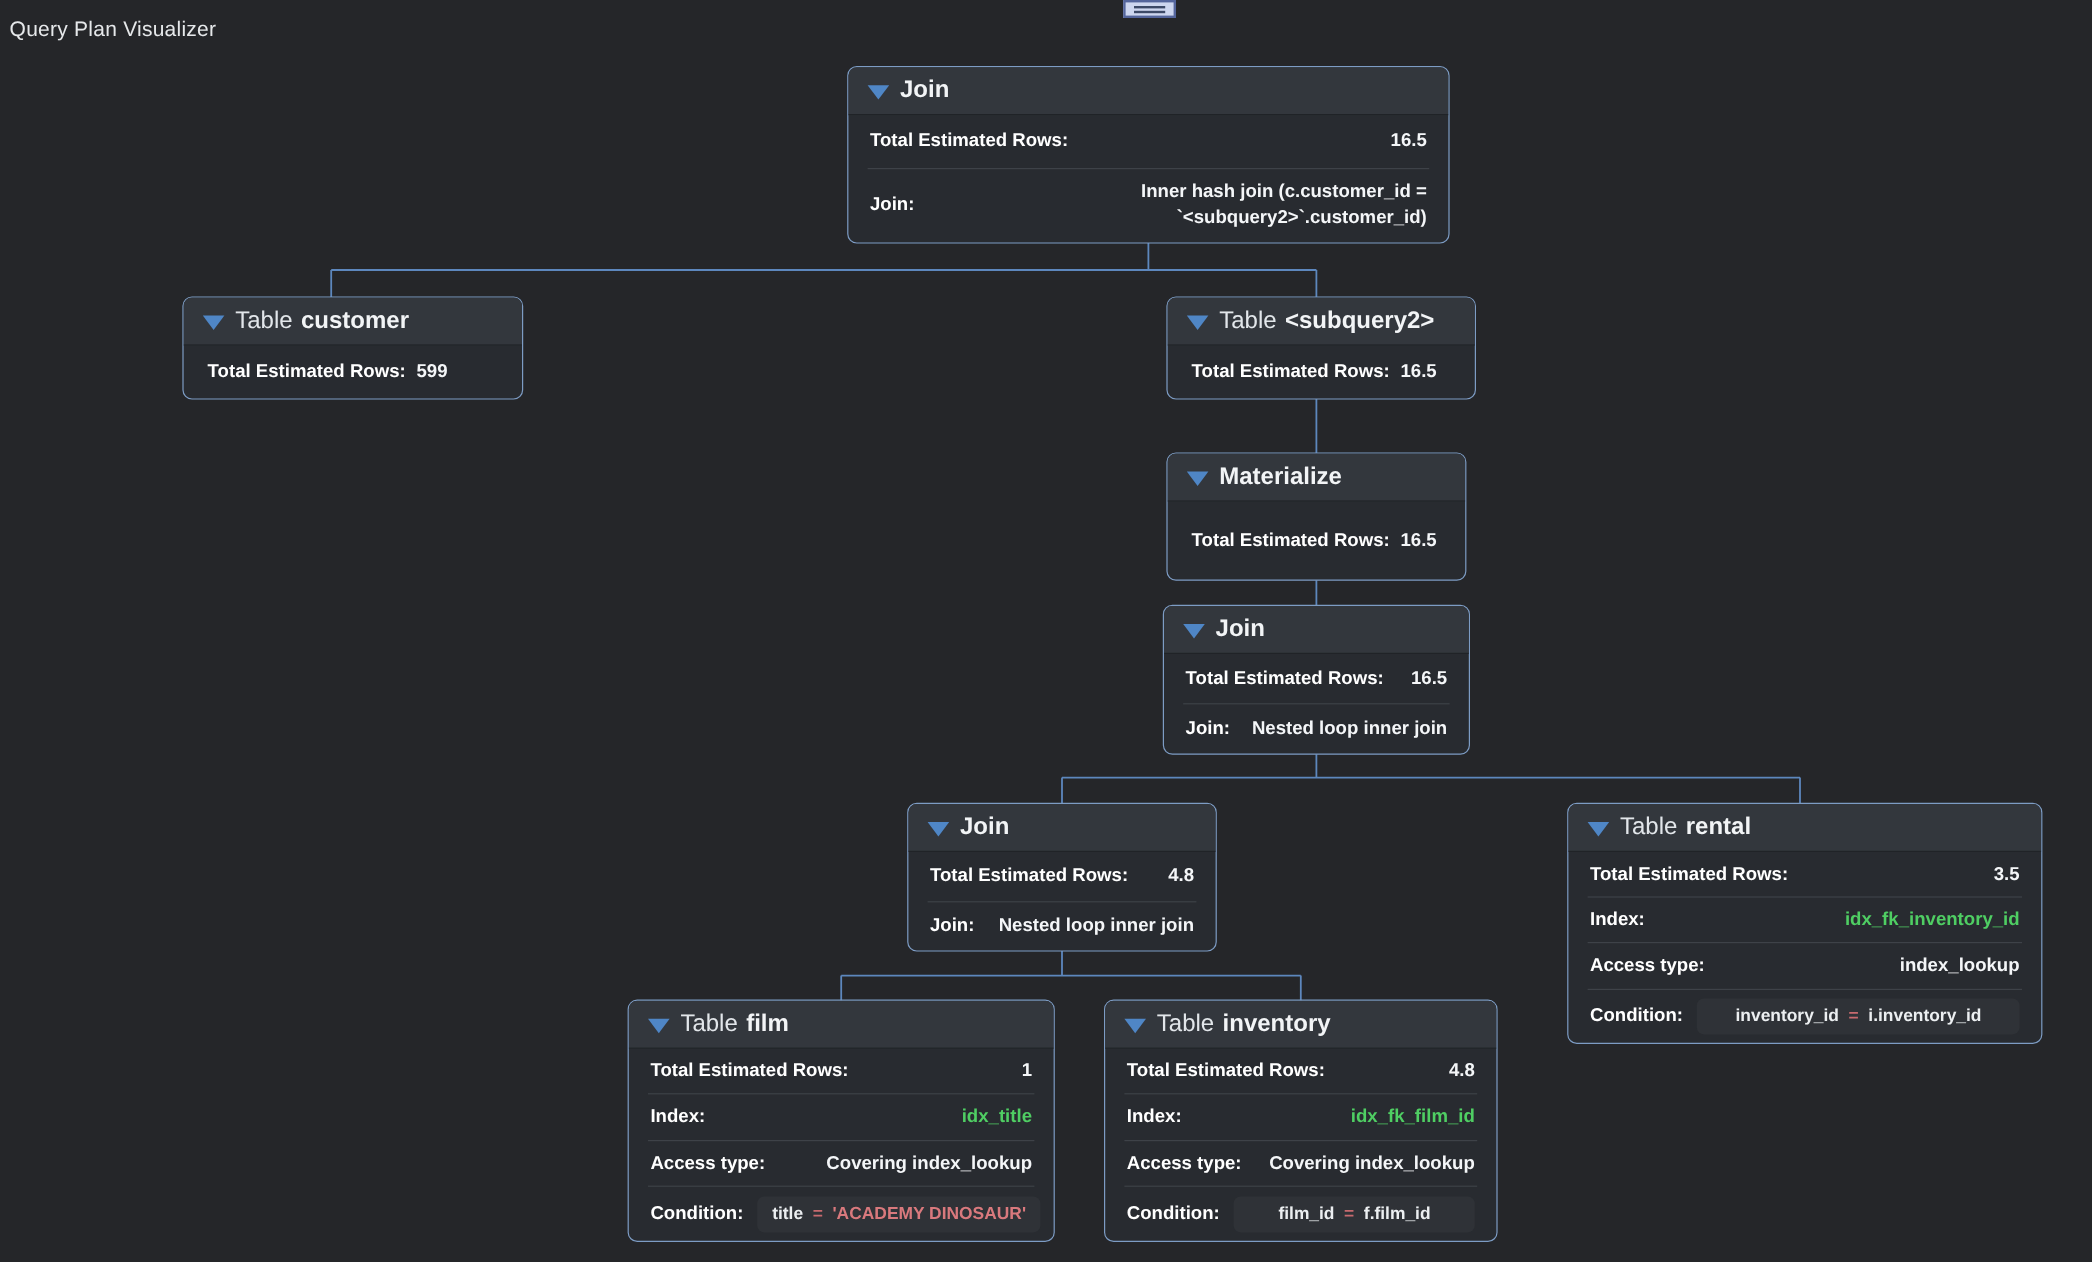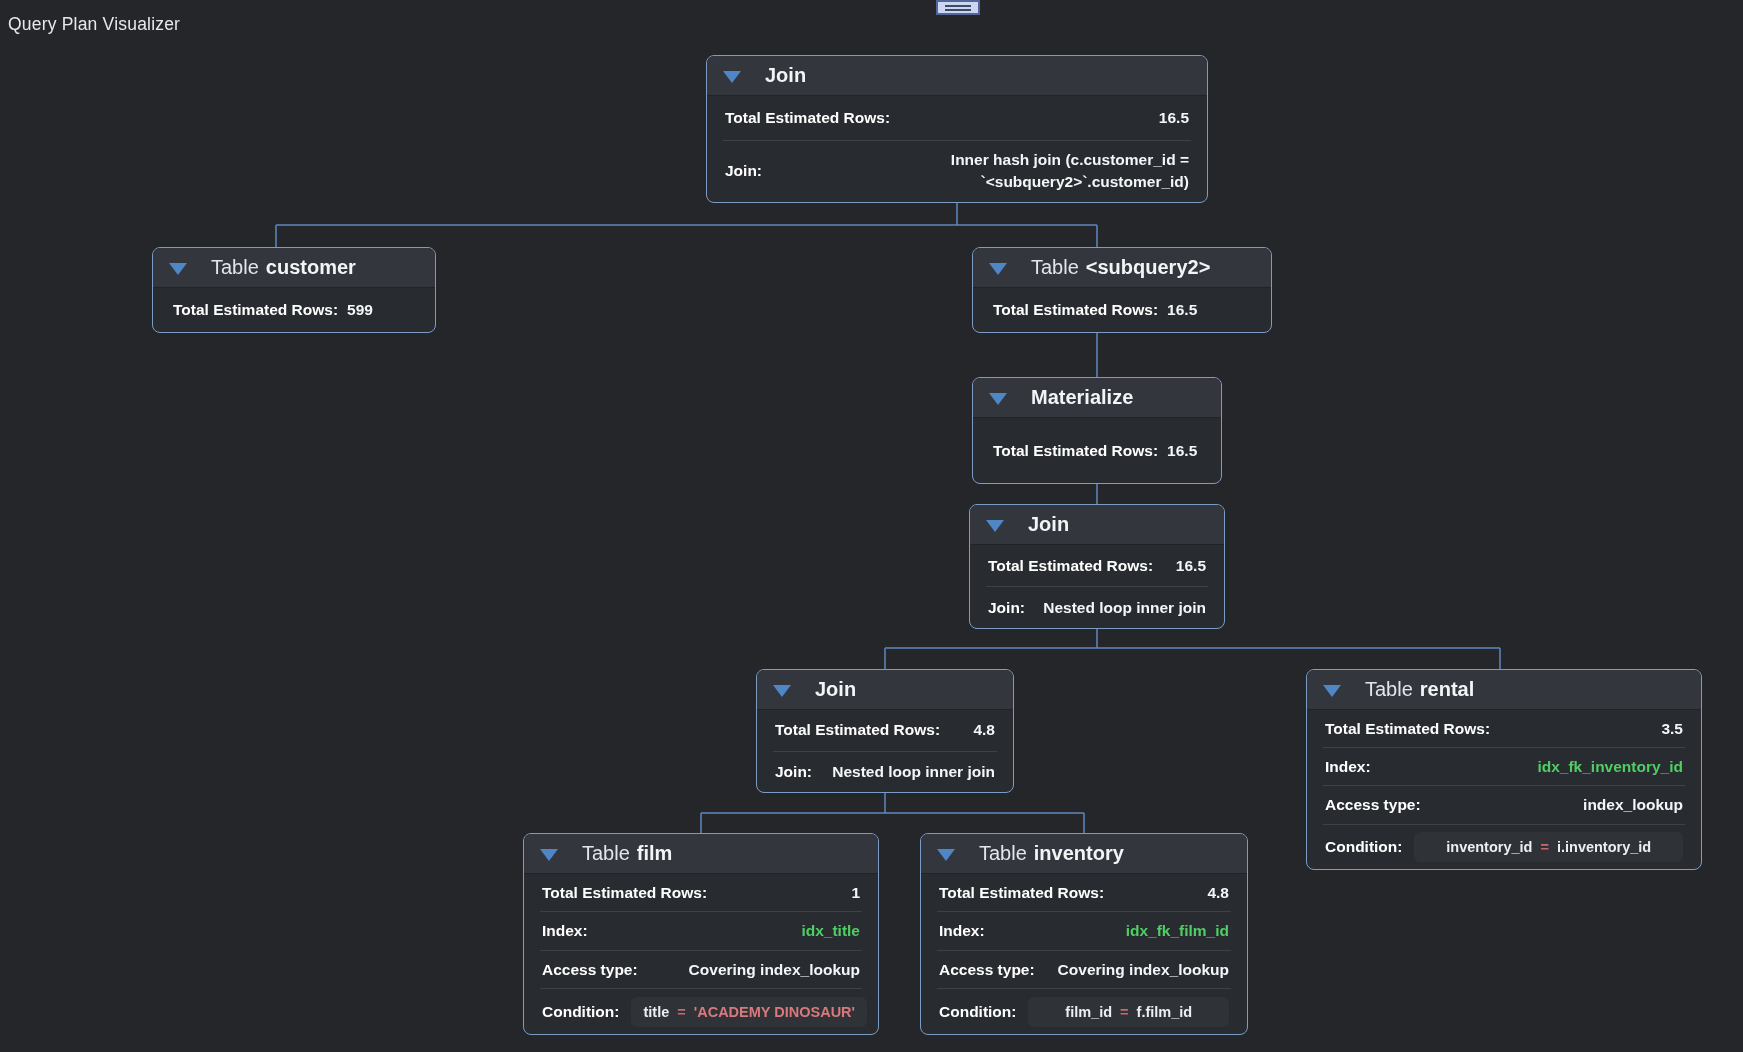--- a/index.html
+++ b/index.html
@@ -23,21 +23,21 @@
 
   svg.edges { position:absolute; left:0; top:0; }
 
   .node {
     position:absolute; box-sizing:border-box; overflow:hidden;
     background:#282b30; border:1px solid #7d9cc4; border-radius:8px;
     display:flex; flex-direction:column;
     color:#f4f6f8;
   }
   .node-header {
-    display:flex; align-items:center; gap:24px;
+    display:flex; align-items:center; gap:9px;
     padding:8px 16px; background:#33373d; border-bottom:1px solid #202327;
     cursor:pointer; flex:0 0 auto;
   }
   .tri {
     width:0; height:0;
     border-left:9px solid transparent; border-right:9px solid transparent;
     border-top:12px solid #4f86c6; margin-top:2px;
   }
   .node-title { font-size:20px; font-weight:bold; color:#f2f4f6; white-space:nowrap; }
   .node-title .prefix { font-weight:400; color:#e2e6ea; margin-right:7px; }
@@ -105,21 +105,21 @@
     <span class="node-title"><span class="prefix">Table</span><span>customer</span></span>
   </div>
   <div class="rows">
     <div class="row inline">
       <span class="lbl">Total Estimated Rows:</span>
       <span class="val">599</span>
     </div>
   </div>
 </div>
 
-<div class="node" style="left:972px;top:247px;width:300px;height:86px">
+<div class="node" style="left:972px;top:247px;width:258px;height:86px">
   <div class="node-header">
     <span class="tri"></span>
     <span class="node-title"><span class="prefix">Table</span><span>&lt;subquery2&gt;</span></span>
   </div>
   <div class="rows">
     <div class="row inline">
       <span class="lbl">Total Estimated Rows:</span>
       <span class="val">16.5</span>
     </div>
   </div>

